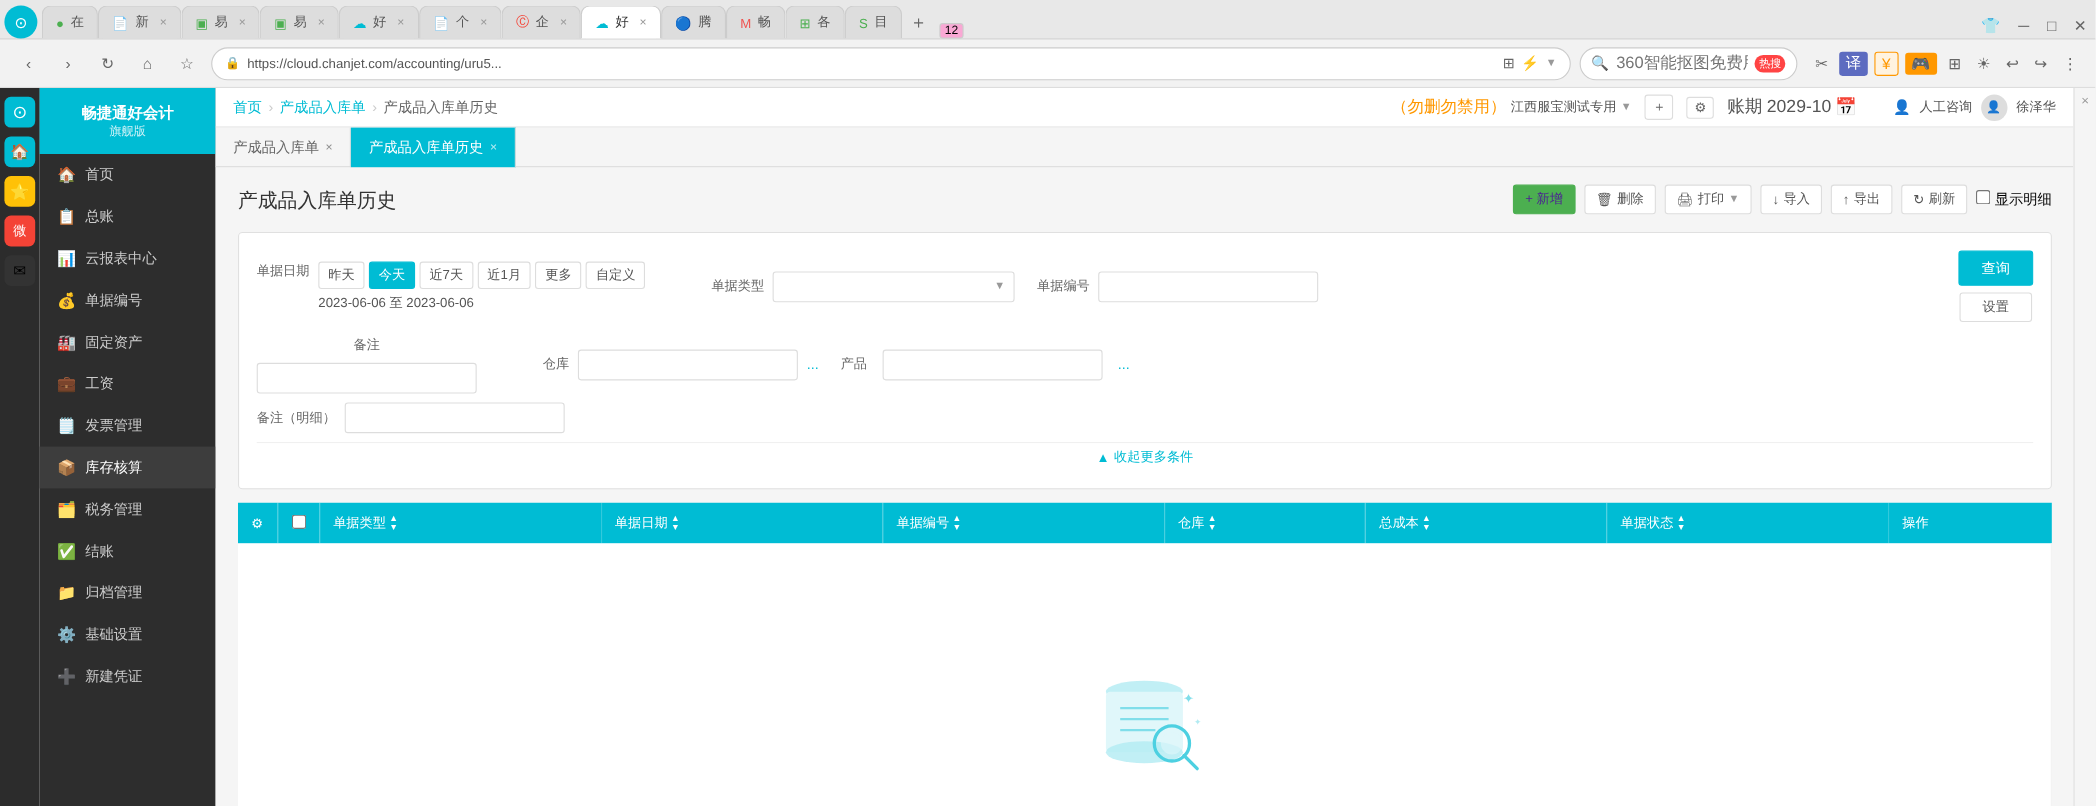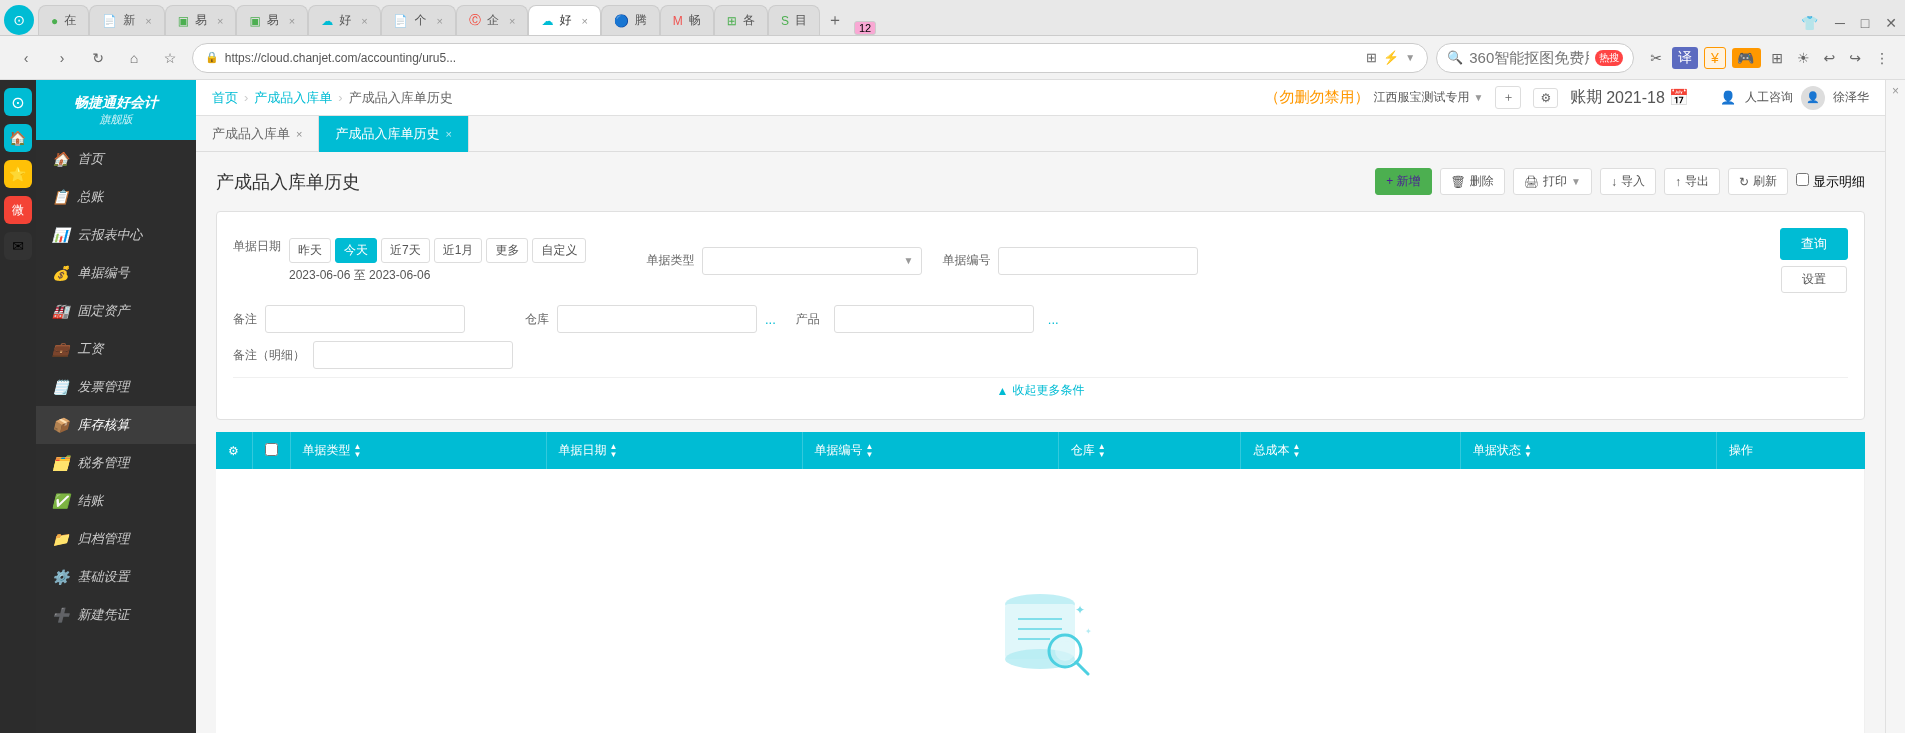--- a/index.html
+++ b/index.html
@@ -54,21 +54,21 @@
     .icon-sidebar {
       width: 36px; background: #2c2c2c; display: flex; flex-direction: column; align-items: center; padding: 8px 0; gap: 8px; flex-shrink: 0;
     }
     .icon-sidebar .ico { width: 28px; height: 28px; border-radius: 6px; display: flex; align-items: center; justify-content: center; cursor: pointer; font-size: 14px; }
     .ico-teal { background: #00BCD4; color: #fff; }
     .ico-yellow { background: #FFC107; color: #fff; }
     .ico-red { background: #f44336; color: #fff; }
 
     
     .nav-sidebar {
-      width: 160px; background: #2d2d2d; color: #ccc; display: flex; flex-direction: column; flex-shrink: 0; font-style: italic;
+      width: 160px; background: #2d2d2d; color: #ccc; display: flex; flex-direction: column; flex-shrink: 0;
     }
     .nav-header {
       height: 60px; background: #00BCD4; display: flex; align-items: center; justify-content: center;
       flex-direction: column; padding: 8px;
     }
     .nav-header-title { color: #fff; font-size: 14px; font-weight: bold; }
     .nav-header-sub { color: rgba(255,255,255,0.8); font-size: 11px; }
     .nav-item {
       display: flex; align-items: center; padding: 10px 16px; gap: 8px; cursor: pointer; color: #ccc; font-size: 13px;
     }
@@ -395,21 +395,21 @@
         <div class="topbar-right">
           <div class="topbar-company">
             <span style="color:#ff9800;font-size:15px;">（勿删勿禁用）</span>
             <span>江西服宝测试专用</span>
             <span class="chevron">▼</span>
           </div>
           <div class="topbar-icon-btn">＋</div>
           <div class="topbar-icon-btn">⚙</div>
           <div class="topbar-account-period">
             <span>账期</span>
-            <span>2021-18</span>
+            <span>2029-10</span>
             <span style="color:#00BCD4;">📅</span>
           </div>
           <div style="display:flex;align-items:center;gap:8px;margin-left:20px;">
             <span style="color:#666;">👤</span>
             <span style="color:#555;font-size:12px;">人工咨询</span>
             <span style="width:24px;height:24px;background:#ddd;border-radius:50%;display:inline-flex;align-items:center;justify-content:center;font-size:11px;">👤</span>
             <span style="color:#555;font-size:12px;">徐泽华</span>
           </div>
         </div>
       </div>
@@ -490,21 +490,21 @@
               <input type="text" class="filter-input" style="width: 200px;">
             </div>
 
             <div style="margin-left:auto;display:flex;flex-direction:column;gap:6px;align-items:center;">
               <div class="toolbar-btn" style="background:#00BCD4;color:#fff;border-color:#00BCD4;padding:6px 20px;font-size:13px;">查询</div>
               <div class="toolbar-btn" style="padding:4px 20px;">设置</div>
             </div>
           </div>
 
           <div class="filter-row2">
-            <div style="display:flex;align-items:center;gap:8px;">
+            <div style="display:flex;align-items:center;gap:8px;flex-direction:column;">
               <span class="filter-label">备注</span>
               <input type="text" class="filter-input" style="width: 200px;">
             </div>
 
             <div style="display:flex;align-items:center;gap:8px;margin-left:40px;">
               <span class="filter-label">仓库</span>
               <input type="text" class="filter-input" style="width: 200px;">
               <span style="color:#00BCD4;cursor:pointer;">...</span>
             </div>
 

